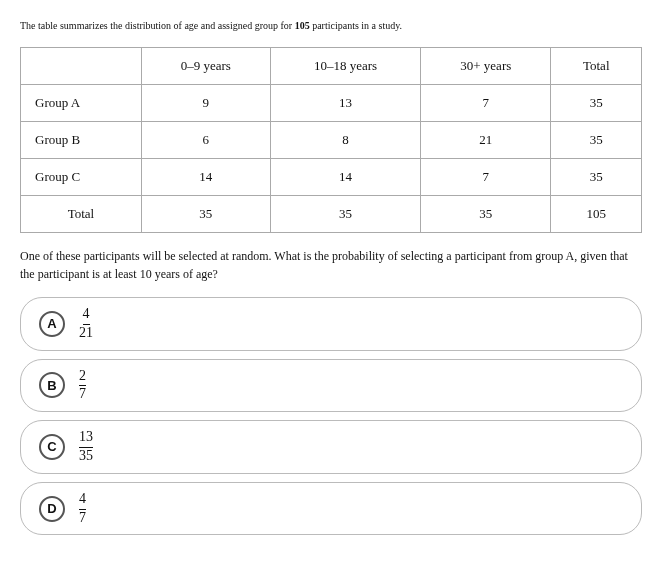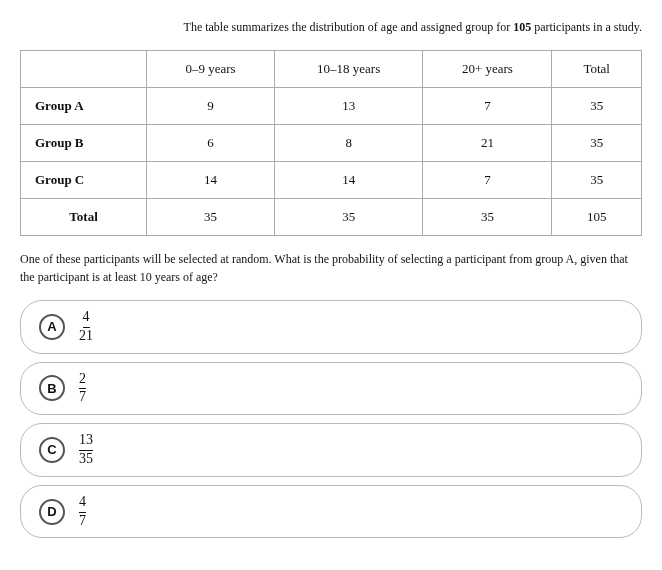--- a/index.html
+++ b/index.html
@@ -6,45 +6,44 @@
     body {
       font-family: Georgia, 'Times New Roman', serif;
       background: #fff;
       padding: 18px 20px;
       width: 662px;
       min-height: 570px;
       font-size: 15px;
       color: #111;
     }
     .intro-text {
-      font-size: 12px;
+      font-size: 10px;
       line-height: 1.5;
       margin-bottom: 14px;
-      text-align: right;
     }
     .intro-text strong {
       font-weight: bold;
     }
     .table-wrapper {
       margin-bottom: 14px;
     }
     table {
       border-collapse: collapse;
       width: 100%;
       font-size: 13px;
     }
     table td, table th {
       border: 1px solid #aaa;
       padding: 10px 14px;
       text-align: center;
       vertical-align: middle;
     }
     table td:first-child {
       text-align: left;
-      font-weight: bold;
+      font-weight: normal;
     }
     table thead td {
       font-weight: normal;
       background: #fff;
     }
     table tbody tr td:first-child {
       font-style: normal;
     }
     .row-total td:first-child {
       text-align: center;
@@ -110,21 +109,21 @@
   <span>The table summarizes the distribution of age and assigned group for </span><strong>105</strong><span> participants in a study.</span>
 </p>
 
 <div class="table-wrapper">
   <table>
     <thead>
       <tr>
         <td></td>
         <td>0–9 years</td>
         <td>10–18 years</td>
-        <td>20+ years</td>
+        <td>30+ years</td>
         <td>Total</td>
       </tr>
     </thead>
     <tbody id="table-body">
     <tr>
           <td>Group A</td>
           <td>9</td>
           <td>13</td>
           <td>7</td>
           <td>35</td>

